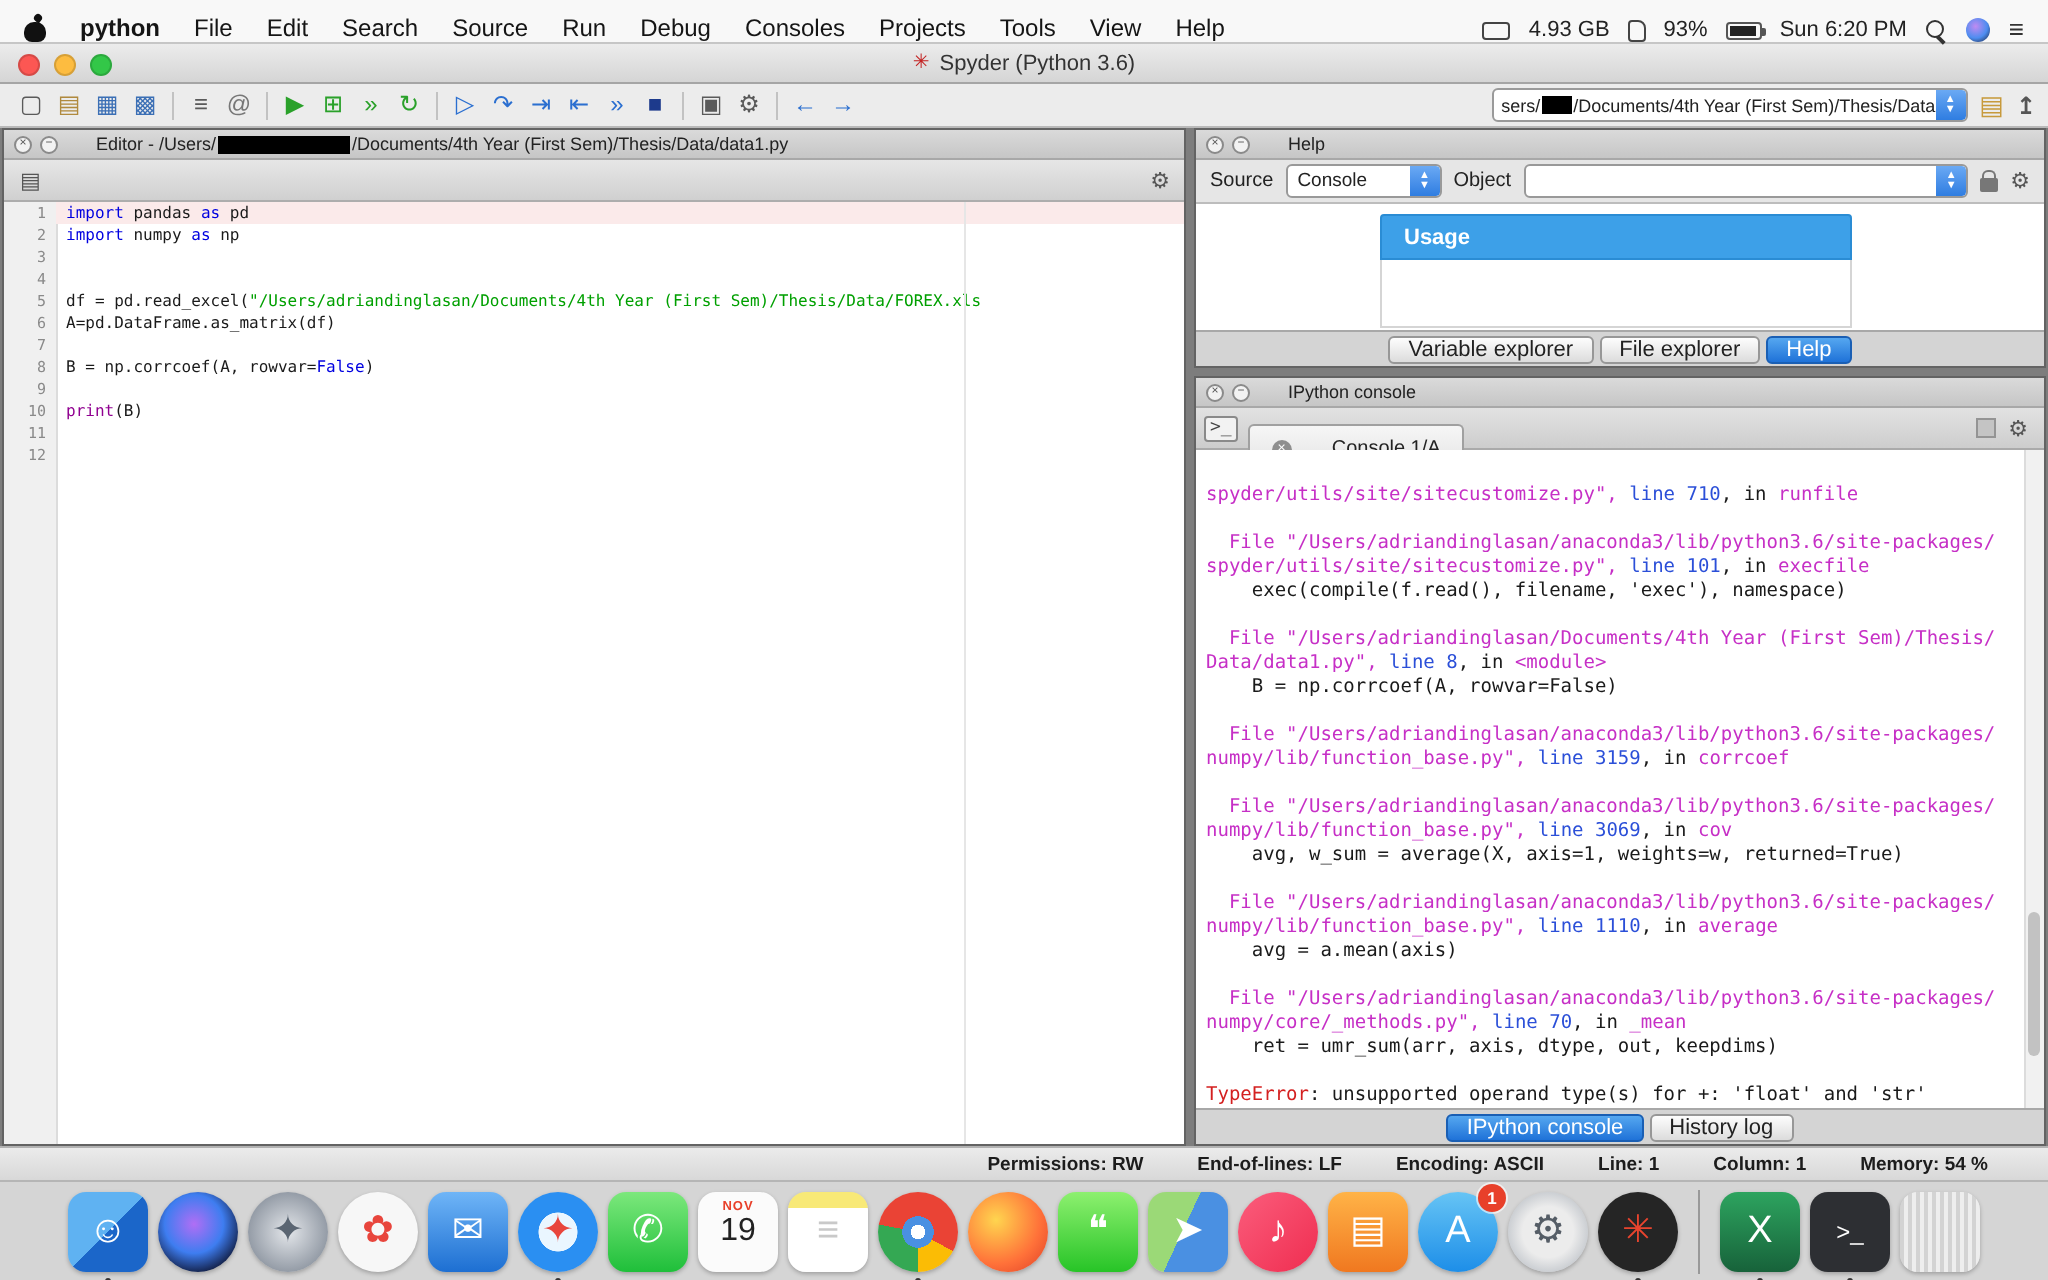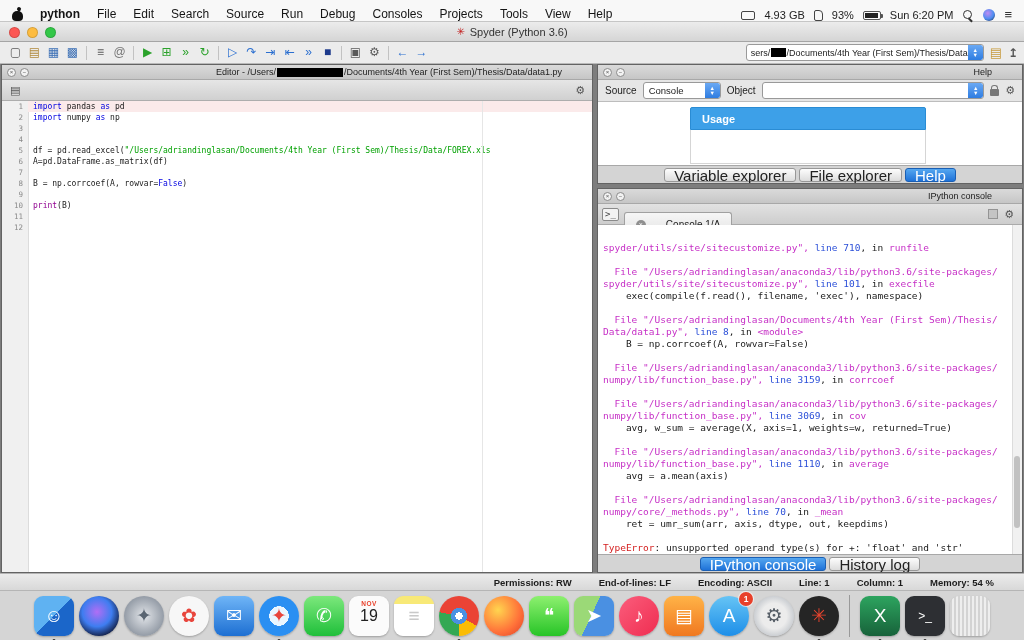--- a/index.html
+++ b/index.html
@@ -43,21 +43,21 @@
   .tfolder{color:#c79a3c;font-size:13px}
   .tup{color:#555;font-size:12px;font-weight:bold}
 
   
   .content-bg{position:absolute;top:64px;left:0;width:1024px;height:509px;background:#7d7d7d}
   .panel{position:absolute;background:#fff;border:1px solid #636363;overflow:hidden}
   .editor-panel{top:64px;left:1px;width:592px;height:509px}
   .help-panel{top:64px;left:597px;width:426px;height:120px}
   .console-panel{top:188px;left:597px;width:426px;height:385px}
   .phead{height:15px;background:linear-gradient(#dadada,#c6c6c6);border-bottom:1px solid #a8a8a8;display:flex;align-items:center;font-size:9px;color:#222;position:relative}
-  .ptitle{position:absolute;left:46px;right:30px;text-align:right;white-space:nowrap;overflow:hidden}
+  .ptitle{position:absolute;left:46px;right:30px;text-align:left;white-space:nowrap;overflow:hidden}
   .pbtns{display:flex;gap:4px;margin-left:5px;z-index:2}
   .pbtn{width:9px;height:9px;border-radius:50%;background:#f2f2f2;border:1px solid #8a8a8a;font-size:6px;line-height:7px;text-align:center;color:#555}
 
   
   .etabbar{position:absolute;top:15px;left:0;right:0;height:21px;background:linear-gradient(#e6e6e6,#d0d0d0);border-bottom:1px solid #adadad;display:flex;align-items:center;padding:0 3px}
   .etab-left{font-size:11px;color:#555;margin:0 5px}
   .etab{display:flex;align-items:center;gap:4px;height:18px;margin-top:2px;padding:0 10px;font-size:10px;color:#222;background:linear-gradient(#d9d9d9,#c6c6c6);border:1px solid #a5a5a5;border-bottom:none;border-radius:3px 3px 0 0;margin-right:1px}
   .etab.active{background:linear-gradient(#f4f4f4,#dedede)}
   .tclose{width:10px;height:10px;border-radius:50%;background:#8f8f8f;color:#fff;font-size:7px;line-height:10px;text-align:center}
   .gear-right{margin-left:auto;font-size:11px;color:#555;margin-right:4px}
@@ -75,21 +75,21 @@
   .combo .cval{padding:0 5px;flex:1;white-space:nowrap}
   .combo.src{width:78px}
   .combo.obj{flex:1}
   .lock{width:9px;height:7px;background:#777;border-radius:1px;position:relative;margin-top:4px;flex:none}
   .lock:before{content:"";position:absolute;top:-4px;left:1px;width:5px;height:5px;border:1.5px solid #777;border-bottom:none;border-radius:3px 3px 0 0}
   .hgear{font-size:11px;color:#555}
   .hbody{position:absolute;top:37px;left:0;right:0;bottom:18px;background:#fff}
   .usage{position:absolute;left:92px;top:5px;width:236px;height:23px;background:#3da0e8;border:1px solid #2a8cd4;color:#fff;font-size:11px;font-weight:bold;display:flex;align-items:center;padding-left:11px;border-radius:2px 2px 0 0}
   .usage-body{position:absolute;left:92px;top:28px;width:236px;height:34px;background:#fff;border:1px solid #d5d5d5;border-top:none}
   .ptabs{position:absolute;left:0;right:0;bottom:0;height:18px;background:#d4d4d4;border-top:1px solid #a8a8a8;display:flex;align-items:center;justify-content:center;gap:3px}
-  .btab{height:14px;line-height:13px;padding:0 9px;font-size:15px;border:1px solid #979797;border-radius:3px;background:linear-gradient(#fdfdfd,#dcdcdc);color:#222;white-space:nowrap}
+  .btab{height:14px;line-height:13px;padding:0 9px;font-size:11px;border:1px solid #979797;border-radius:3px;background:linear-gradient(#fdfdfd,#dcdcdc);color:#222;white-space:nowrap}
   .btab.active{background:linear-gradient(#55a7f0,#1f72d8);border-color:#1a5fb4;color:#fff}
 
   
   .ctabbar{position:absolute;top:15px;left:0;right:0;height:21px;background:linear-gradient(#e2e2e2,#cdcdcd);border-bottom:1px solid #aaa;display:flex;align-items:center;padding:0 4px}
   .ctab-left{font-size:9px;color:#444;border:1px solid #8a8a8a;border-radius:2px;padding:0 2px;margin-right:5px;line-height:11px;background:#f2f2f2;font-family:"DejaVu Sans Mono",monospace}
   .ctab{display:flex;align-items:center;gap:20px;background:linear-gradient(#f6f6f6,#e2e2e2);border:1px solid #a0a0a0;border-bottom:none;height:18px;margin-top:20px;padding:12px 11px;font-size:10px;color:#222;border-radius:3px 3px 0 0}
   .csq{width:10px;height:10px;background:#c4c4c4;border:1px solid #949494;margin-left:auto;margin-right:6px}
   .cbody{position:absolute;top:36px;left:0;right:10px;bottom:18px;background:#fff;font-family:"DejaVu Sans Mono","Liberation Mono",monospace;font-size:9.5px;overflow:hidden;padding-left:5px;display:flex;flex-direction:column;justify-content:flex-end}
   .console-line{height:12px;line-height:12px;white-space:pre;flex:none}
   .tok-p{color:#c62fc6}.tok-b{color:#2b4fd8}.tok-k{color:#1a1a1a}.tok-r{color:#d42020}

